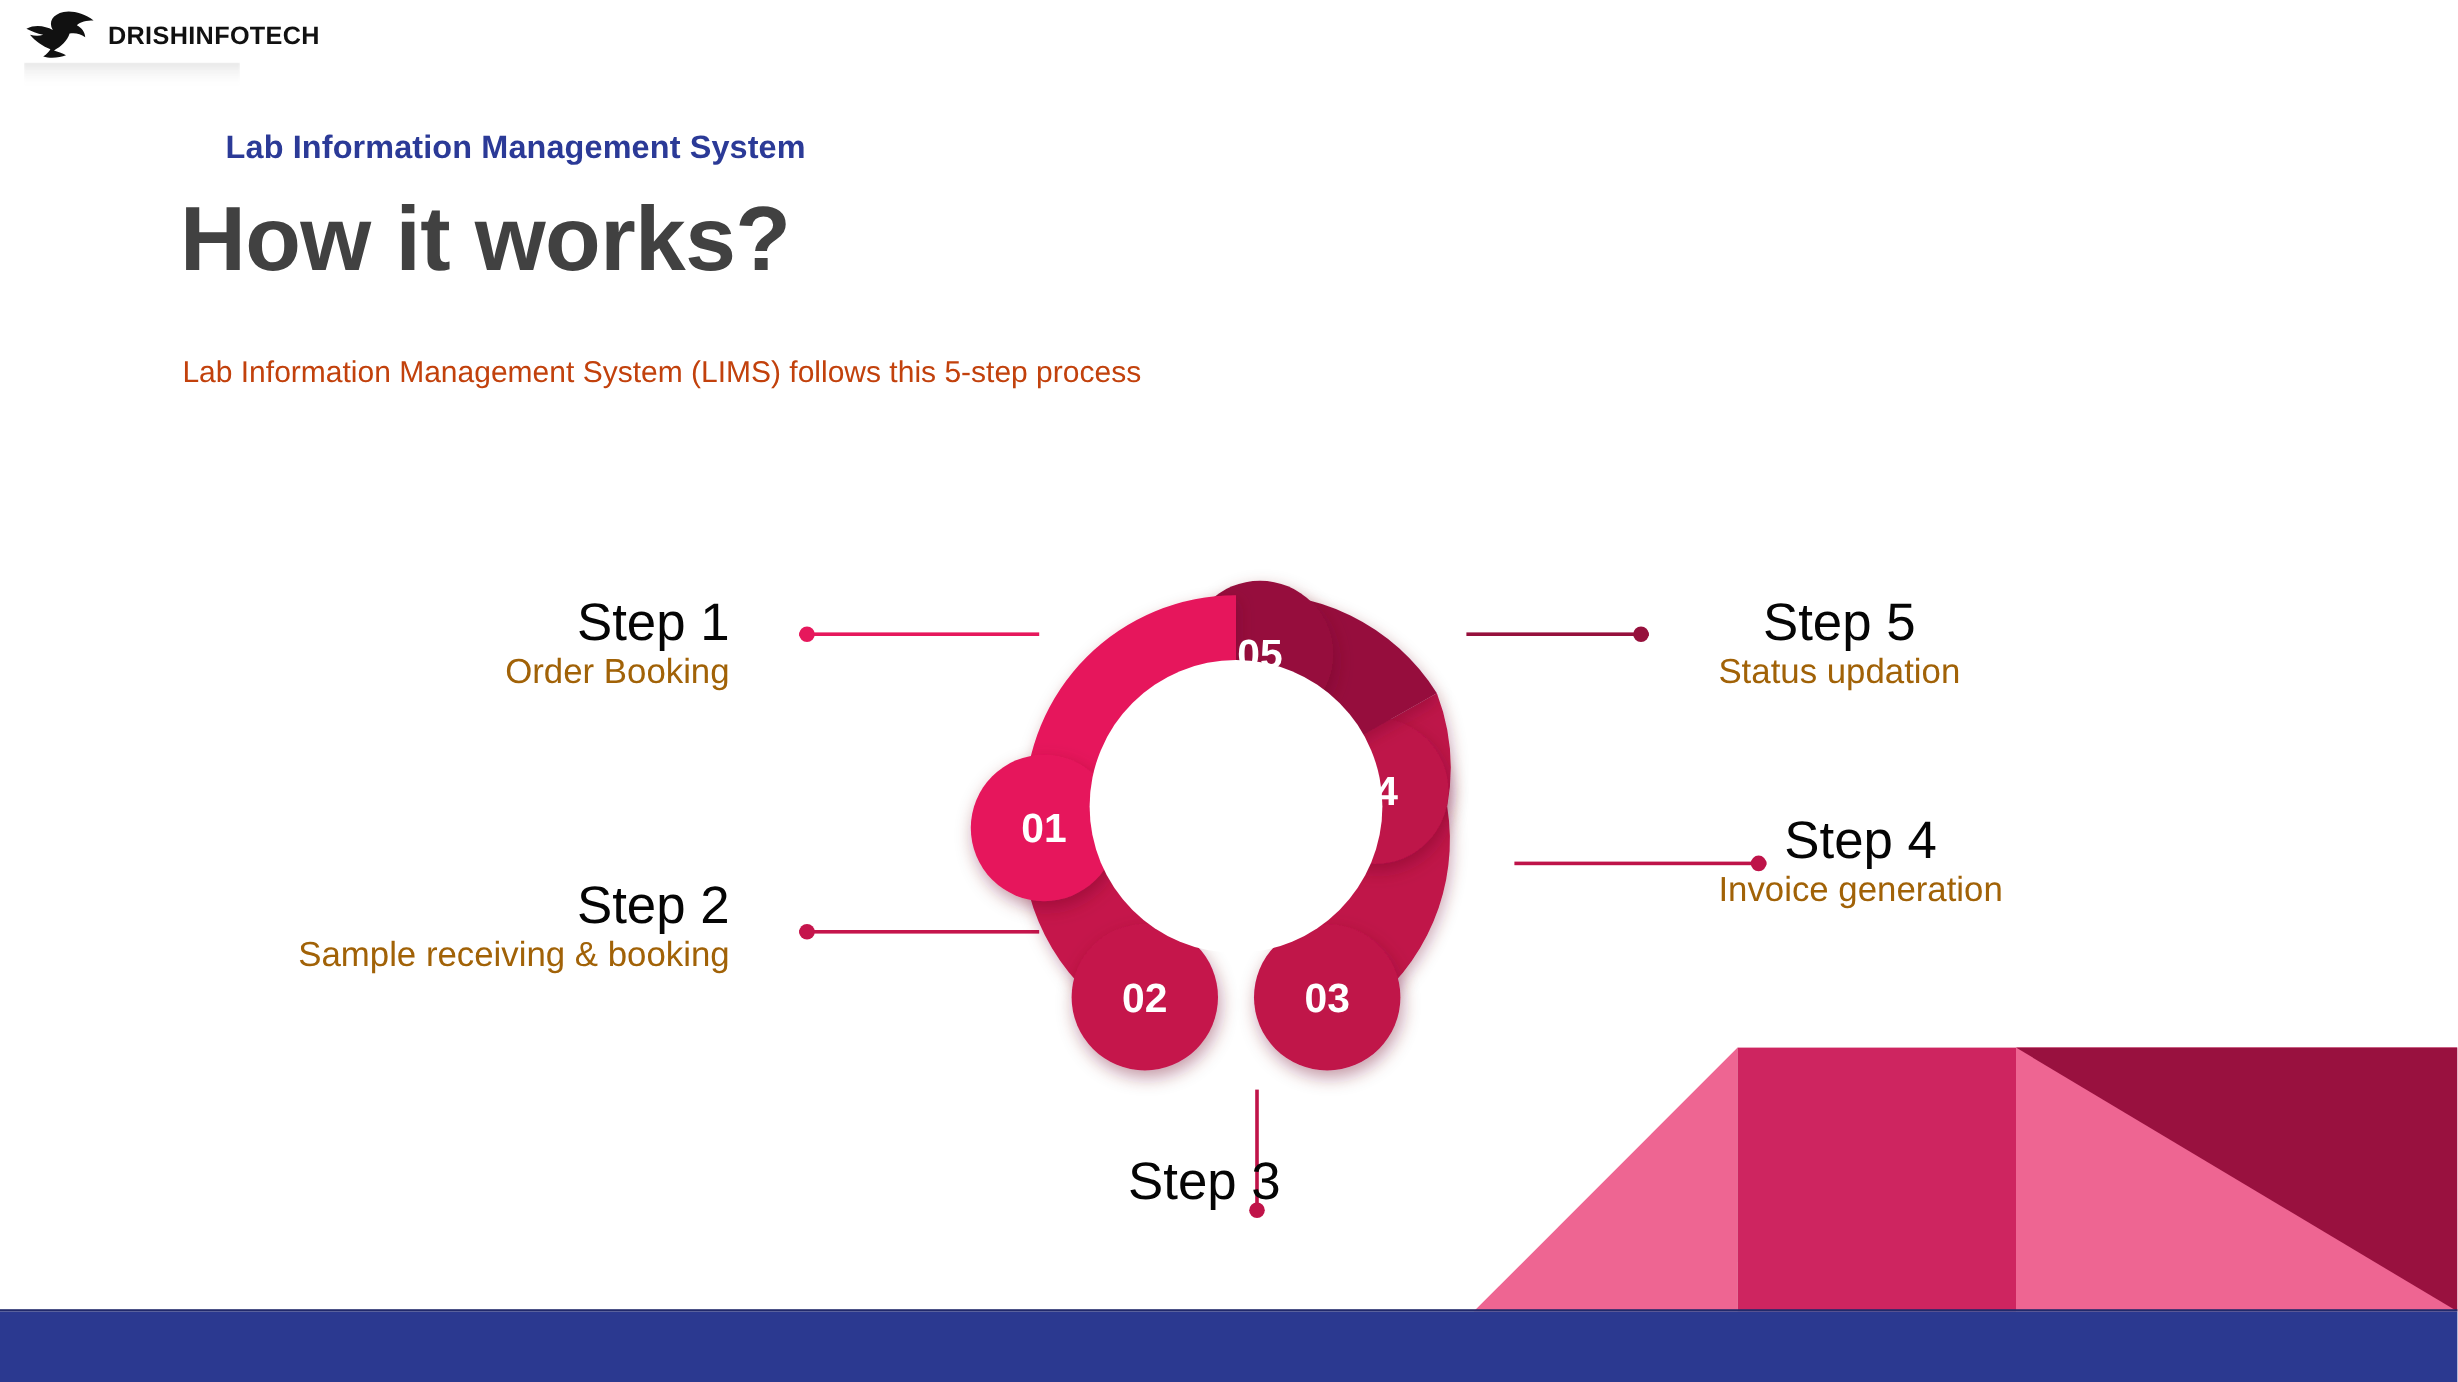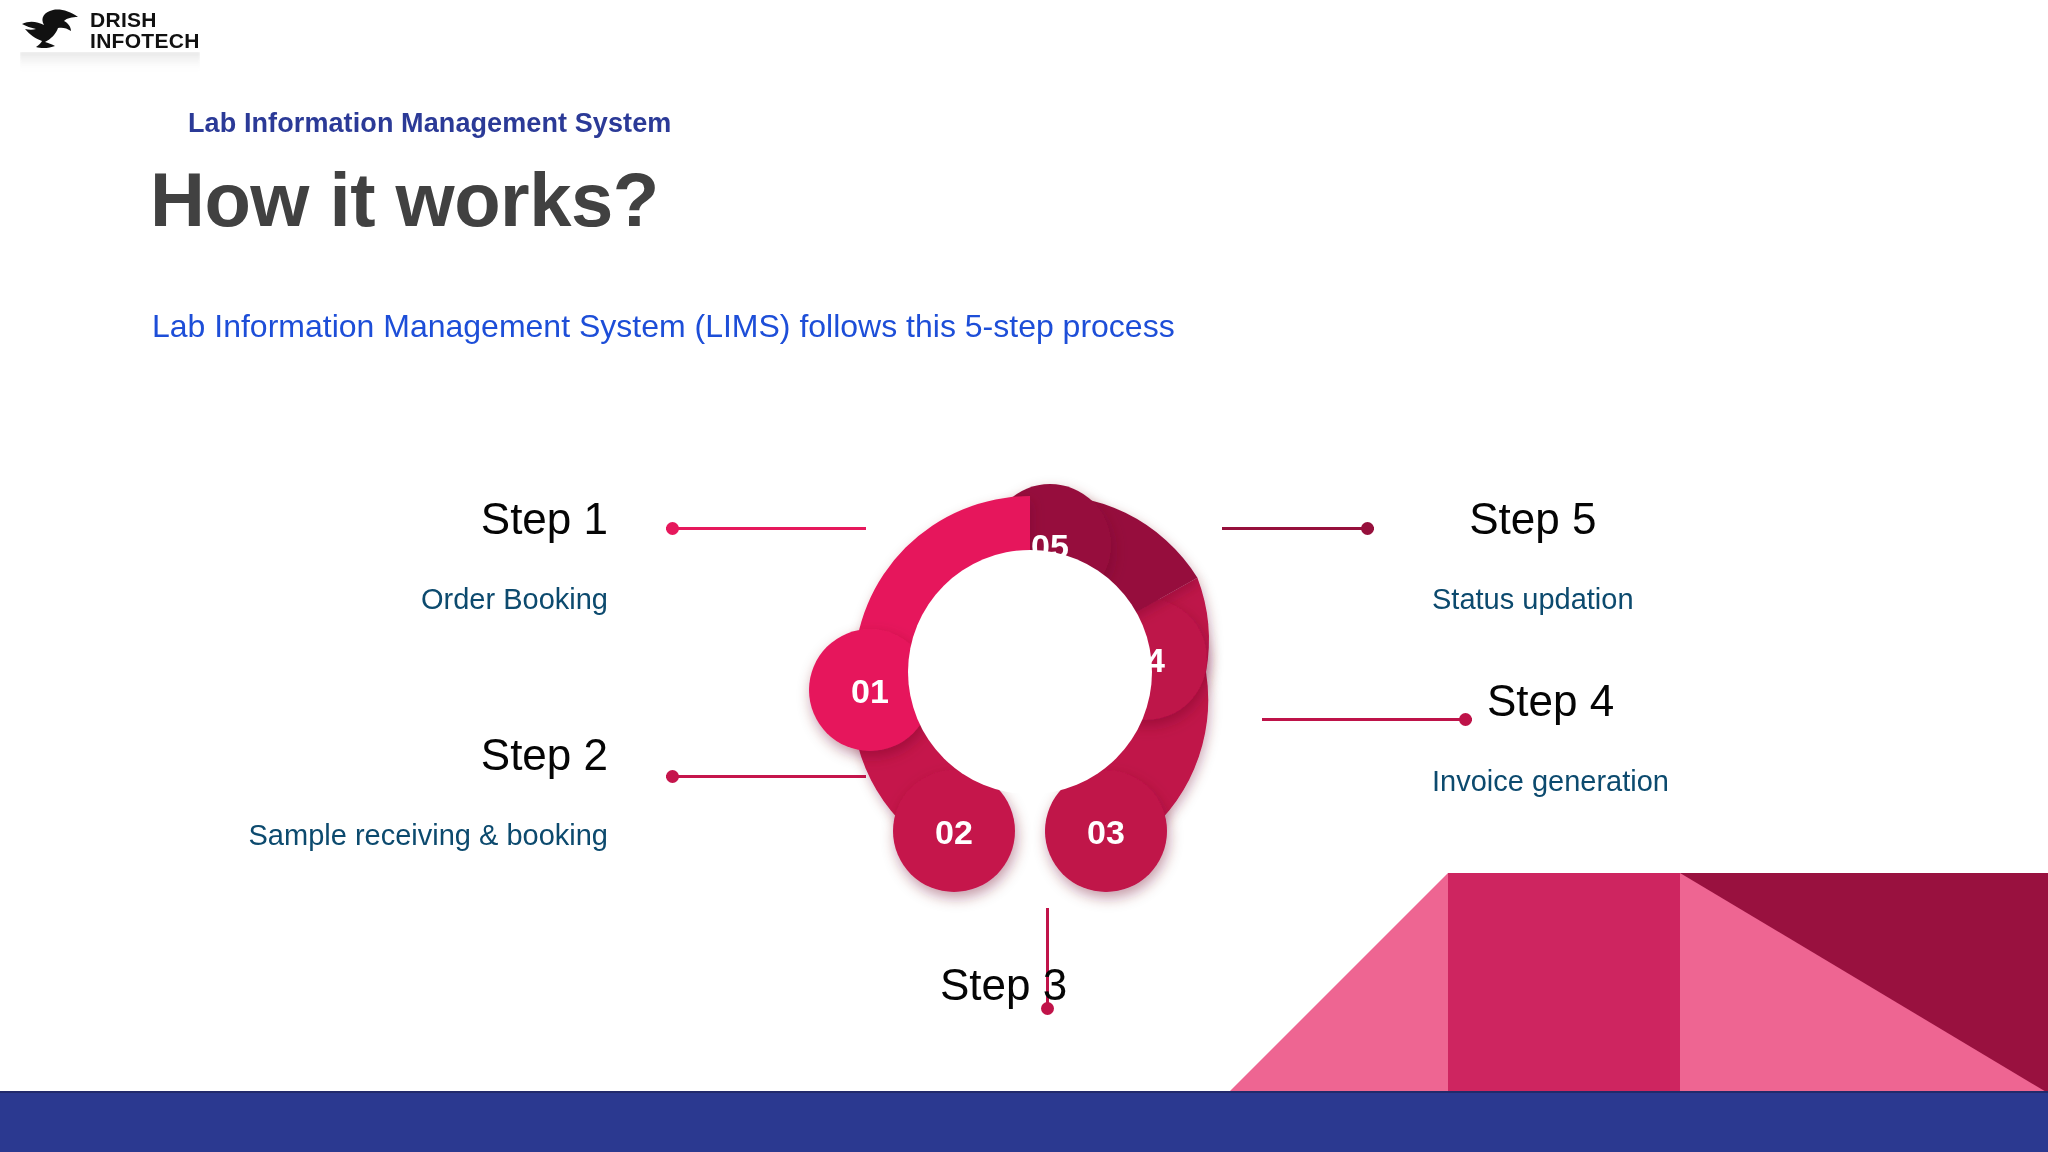--- a/index.html
+++ b/index.html
@@ -12,21 +12,21 @@
     background:#ffffff;
   }
 
   
   .logo-block {
     position:absolute; left:20px; top:8px;
     display:flex; align-items:center; gap:8px;
   }
   .logo-bird { width:62px; height:46px; display:block; }
   .logo-words {
-    display:flex; flex-direction:column;
+    display:flex; flex-direction:row;
     line-height:0.98;
   }
   .logo-line {
     font-family:"Liberation Sans", sans-serif;
     font-weight:700; font-size:21px;
     letter-spacing:0.3px; color:#111111;
   }
   .logo-reflection {
     position:absolute; left:20px; top:52px;
     width:180px; height:22px;
@@ -42,22 +42,22 @@
     font-size:27px; font-weight:700; color:#2B3A97;
     letter-spacing:0.1px;
     margin-left:36px;
   }
   .page-title {
     position:absolute; left:150px; top:160px;
     font-size:76px; font-weight:700; color:#414141;
     letter-spacing:-0.5px; line-height:1.05;
   }
   .subtitle {
-    position:absolute; left:152px; top:308px;
-    font-size:32px; font-weight:400; color:#1d4ed8;
+    position:absolute; left:152px; top:296px;
+    font-size:25px; font-weight:400; color:#c2410c;
   }
 
   
   .donut-wrap {
     position:absolute; left:800px; top:442px;
     width:460px; height:460px;
   }
   .donut-svg { width:460px; height:460px; display:block; overflow:visible; }
   .seg-num {
     font-family:"Liberation Sans", sans-serif;
@@ -65,22 +65,22 @@
     text-anchor:middle; dominant-baseline:central;
   }
 
   
   .step-label { position:absolute; }
   .step-label .step-title {
     font-size:44px; font-weight:400; color:#050505;
     line-height:1.12; white-space:nowrap;
   }
   .step-label .step-desc {
-    font-size:29px; font-weight:400; color:#0c4a6e;
-    line-height:1.2; white-space:nowrap;margin-top:39px;
+    font-size:29px; font-weight:400; color:#a16207;
+    line-height:1.2; white-space:nowrap;
   }
   .align-right { text-align:right; }
   .align-left  { text-align:center; }
 
   .lbl-s1 { right:1440px; top:494px; }
   .lbl-s2 { right:1440px; top:730px; }
   .lbl-s3 { left:940px; top:960px; }
   .lbl-s5 { left:1432px; top:494px; }
   .lbl-s4 { left:1432px; top:676px; }
 

